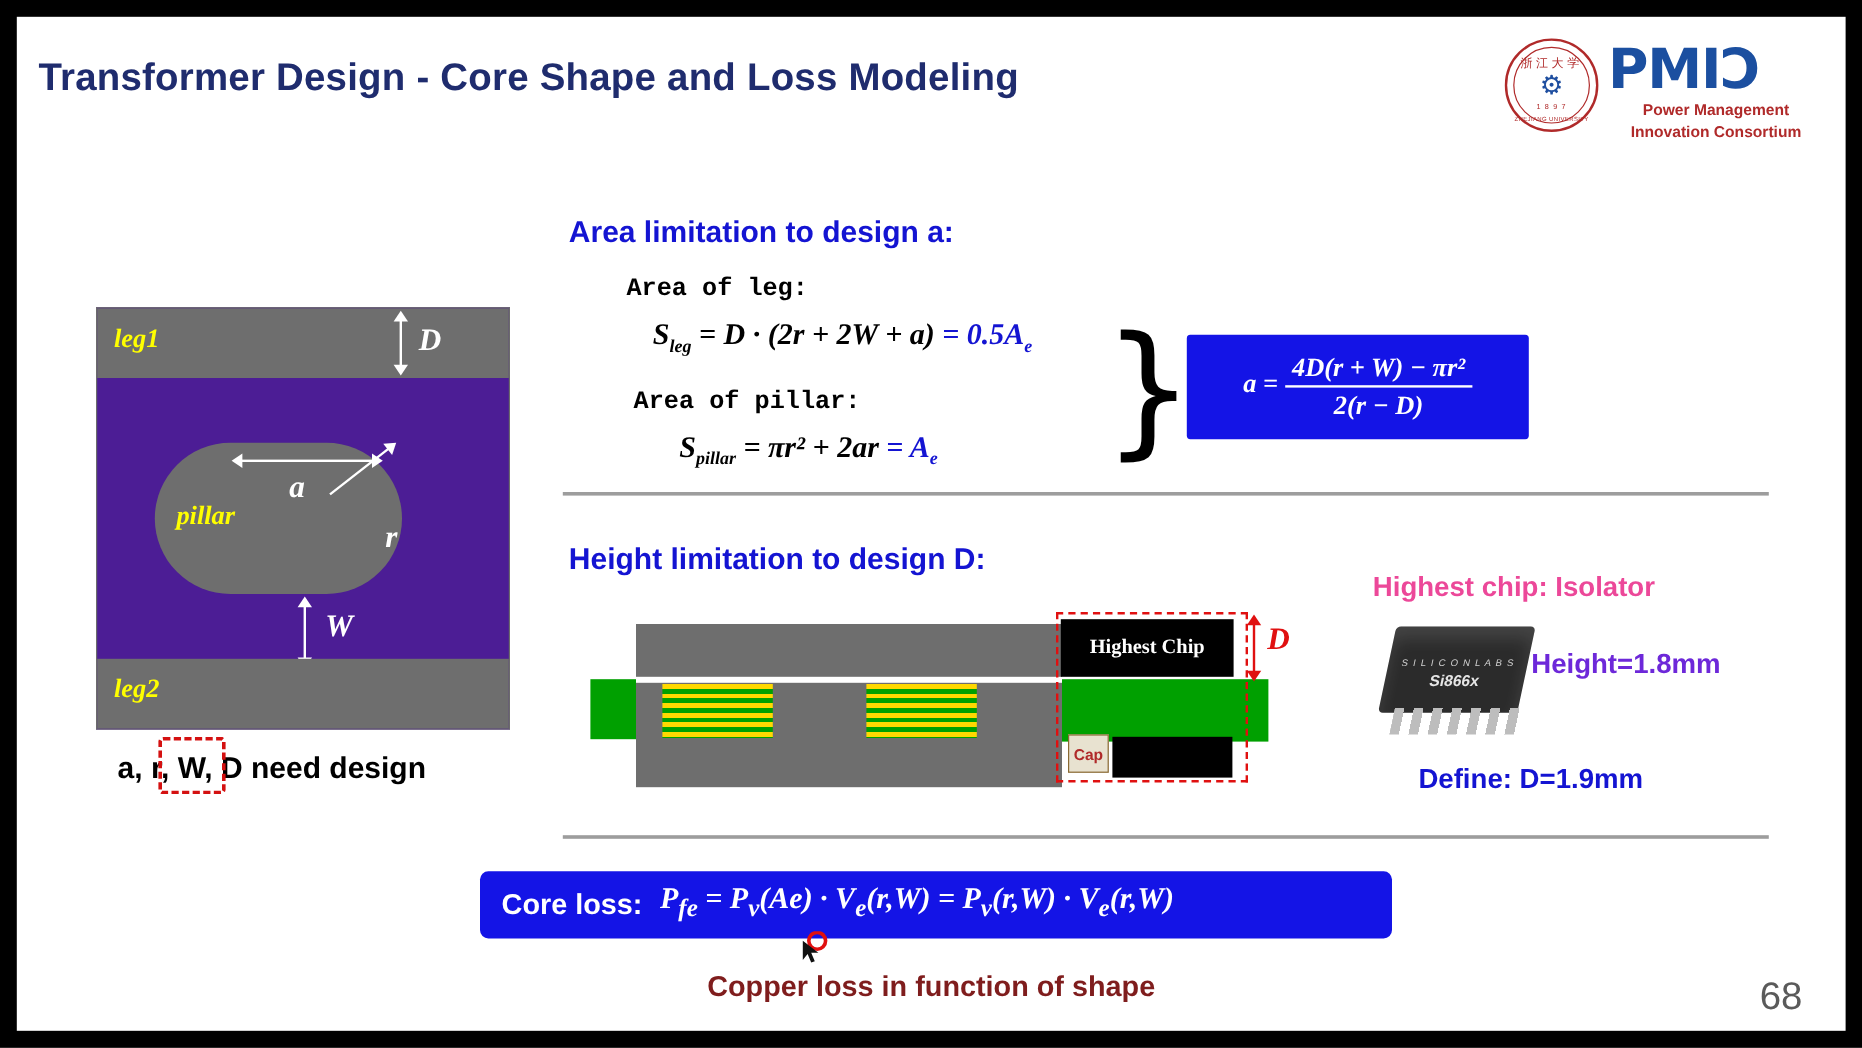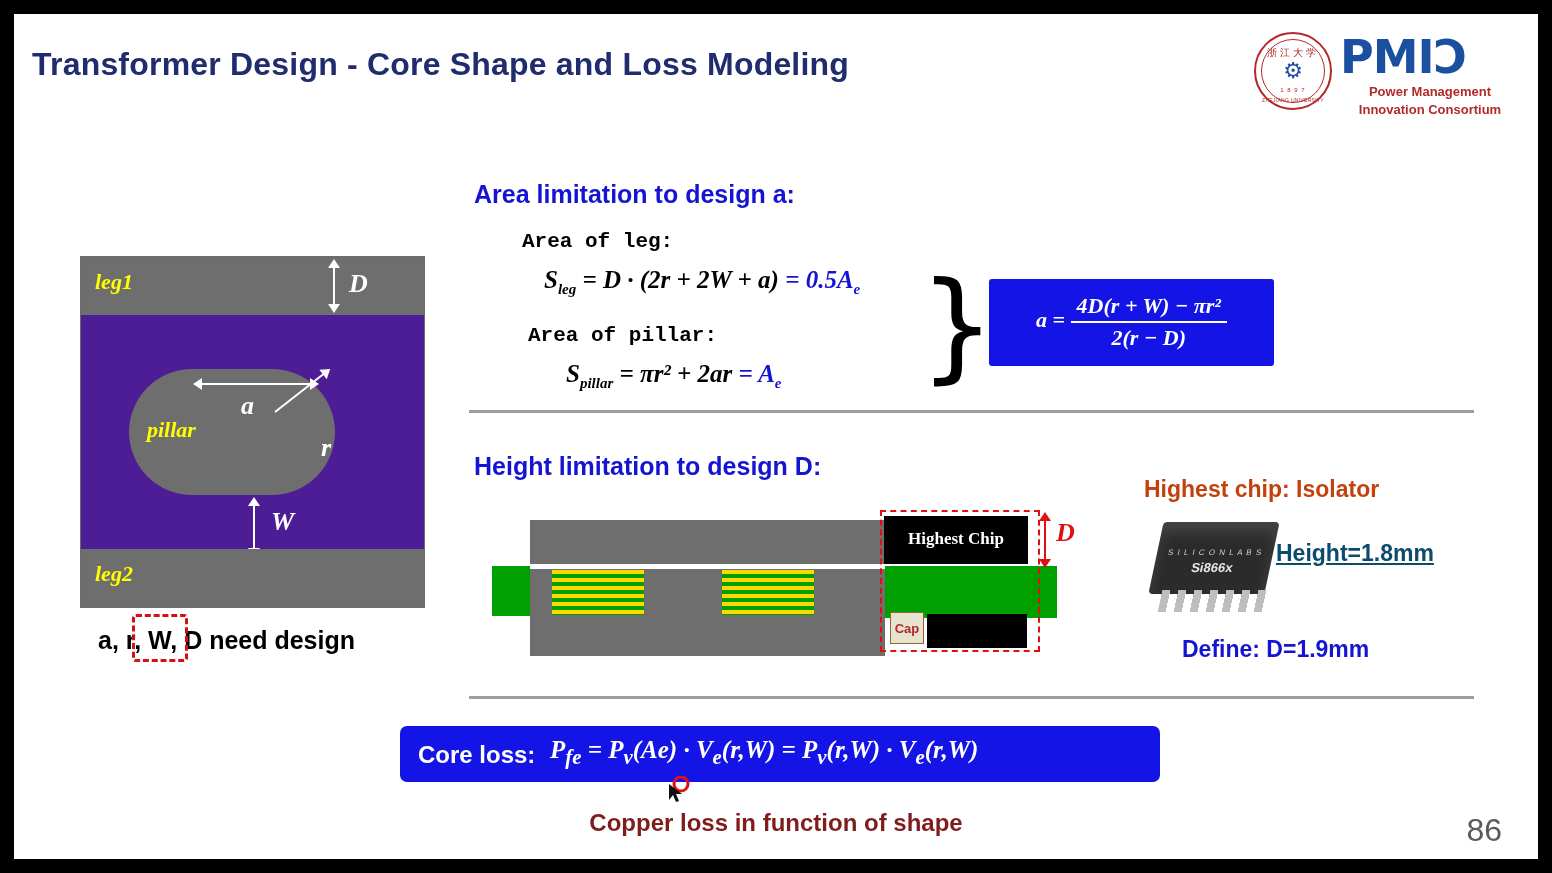--- a/index.html
+++ b/index.html
@@ -526,21 +526,21 @@
     font-family: "Liberation Serif", serif;
   }
 
   
   .iso-head {
     position: absolute;
     left: 1130px;
     top: 462px;
     font-size: 23px;
     font-weight: bold;
-    color: #c2410c;
+    color: #ec4899;
   }
   .iso-pkg {
     position: absolute;
     left: 1142px;
     top: 508px;
     width: 116px;
     height: 72px;
     background: #2b2b2b;
     transform: skewX(-12deg);
     border-radius: 4px;
@@ -577,22 +577,21 @@
       repeating-linear-gradient(to right,
         #bdbdbd 0px, #bdbdbd 8px,
         transparent 8px, transparent 16px);
   }
   .iso-height {
     position: absolute;
     left: 1262px;
     top: 526px;
     font-size: 23px;
     font-weight: bold;
-    color: #0c4a6e;
-    text-decoration: underline;
+    color: #6d28d9;
   }
   .define-D {
     position: absolute;
     left: 1168px;
     top: 622px;
     font-size: 23px;
     font-weight: bold;
     color: #1414d2;
   }
 
@@ -753,19 +752,19 @@
 
   <div class="loss-box">
     <div class="loss-label">Core loss:</div>
     <div class="loss-eq">
       P<sub>fe</sub> = P<sub>v</sub>(<i>Ae</i>) · V<sub>e</sub>(r,W) = P<sub>v</sub>(r,W) · V<sub>e</sub>(r,W)
     </div>
   </div>
 
   <div class="copper-note">Copper loss in function of shape</div>
 
-  <div class="page-num">86</div>
+  <div class="page-num">68</div>
 
   <svg class="cursor" viewBox="0 0 34 34">
     <circle cx="22" cy="8" r="7" fill="none" stroke="#e01010" stroke-width="3"></circle>
     <path d="M10 24 L10 40 L14 35 L17 42 L20 41 L17 34 L23 34 Z" fill="#111" transform="translate(0,-16)"></path>
   </svg>
 </div>
 
 </body></html>

